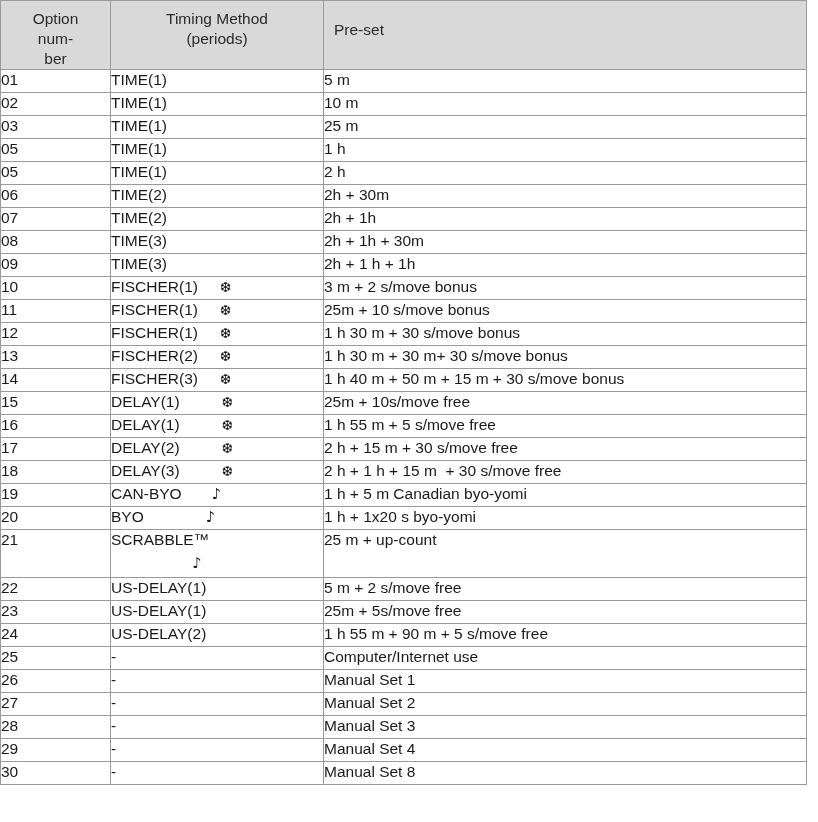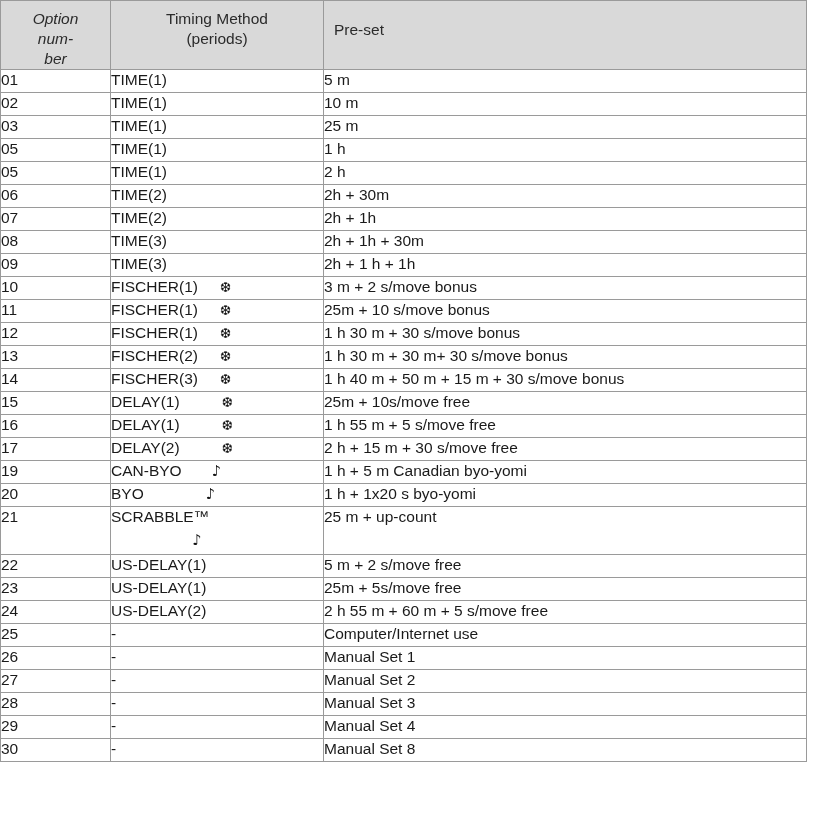--- a/index.html
+++ b/index.html
@@ -119,21 +119,21 @@
 
 <table id="preset-table">
   <colgroup>
     <col class="c-num">
     <col class="c-meth">
     <col class="c-preset">
   </colgroup>
   <thead>
     <tr>
       <th class="th-num">
-        <div class="th-inner" style="white-space: pre-line; font-style: italic;">Option
+        <div class="th-inner" style="white-space: pre-line;">Option
 num-
 ber</div>
       </th>
       <th class="th-meth">
         <div class="th-inner" style="white-space: pre-line; text-align: center;">Timing Method
 (periods)</div>
       </th>
       <th class="th-preset">
         <div class="th-inner" style="white-space: pre-line;">Pre-set</div>
       </th>
@@ -219,20 +219,25 @@
         <td class="cell-num">16</td>
         <td class="cell-method"><div class="method-line"><span class="method-name">DELAY(1)</span><span class="gap-snow-b"></span><span class="mark mark-snow">❆</span></div></td>
         <td class="cell-preset">1 h 55 m + 5 s/move free</td>
       </tr>
       <tr>
         <td class="cell-num">17</td>
         <td class="cell-method"><div class="method-line"><span class="method-name">DELAY(2)</span><span class="gap-snow-b"></span><span class="mark mark-snow">❆</span></div></td>
         <td class="cell-preset">2 h + 15 m + 30 s/move free</td>
       </tr>
       <tr>
+        <td class="cell-num">18</td>
+        <td class="cell-method"><div class="method-line"><span class="method-name">DELAY(3)</span><span class="gap-snow-b"></span><span class="mark mark-snow">❆</span></div></td>
+        <td class="cell-preset">2 h + 1 h + 15 m  + 30 s/move free</td>
+      </tr>
+      <tr>
         <td class="cell-num">19</td>
         <td class="cell-method"><div class="method-line"><span class="method-name">CAN-BYO</span><span class="gap-note-a"></span><span class="mark mark-note">♪</span></div></td>
         <td class="cell-preset">1 h + 5 m Canadian byo-yomi</td>
       </tr>
       <tr>
         <td class="cell-num">20</td>
         <td class="cell-method"><div class="method-line"><span class="method-name">BYO</span><span class="gap-note-b"></span><span class="mark mark-note">♪</span></div></td>
         <td class="cell-preset">1 h + 1x20 s byo-yomi</td>
       </tr>
       <tr class="tall">
@@ -246,21 +251,21 @@
         <td class="cell-preset">5 m + 2 s/move free</td>
       </tr>
       <tr>
         <td class="cell-num">23</td>
         <td class="cell-method"><div class="method-line"><span class="method-name">US-DELAY(1)</span></div></td>
         <td class="cell-preset">25m + 5s/move free</td>
       </tr>
       <tr>
         <td class="cell-num">24</td>
         <td class="cell-method"><div class="method-line"><span class="method-name">US-DELAY(2)</span></div></td>
-        <td class="cell-preset">2 h 55 m + 60 m + 5 s/move free</td>
+        <td class="cell-preset">1 h 55 m + 90 m + 5 s/move free</td>
       </tr>
       <tr>
         <td class="cell-num">25</td>
         <td class="cell-method"><div class="method-line"><span class="method-name">-</span></div></td>
         <td class="cell-preset">Computer/Internet use</td>
       </tr>
       <tr>
         <td class="cell-num">26</td>
         <td class="cell-method"><div class="method-line"><span class="method-name">-</span></div></td>
         <td class="cell-preset">Manual Set 1</td>

